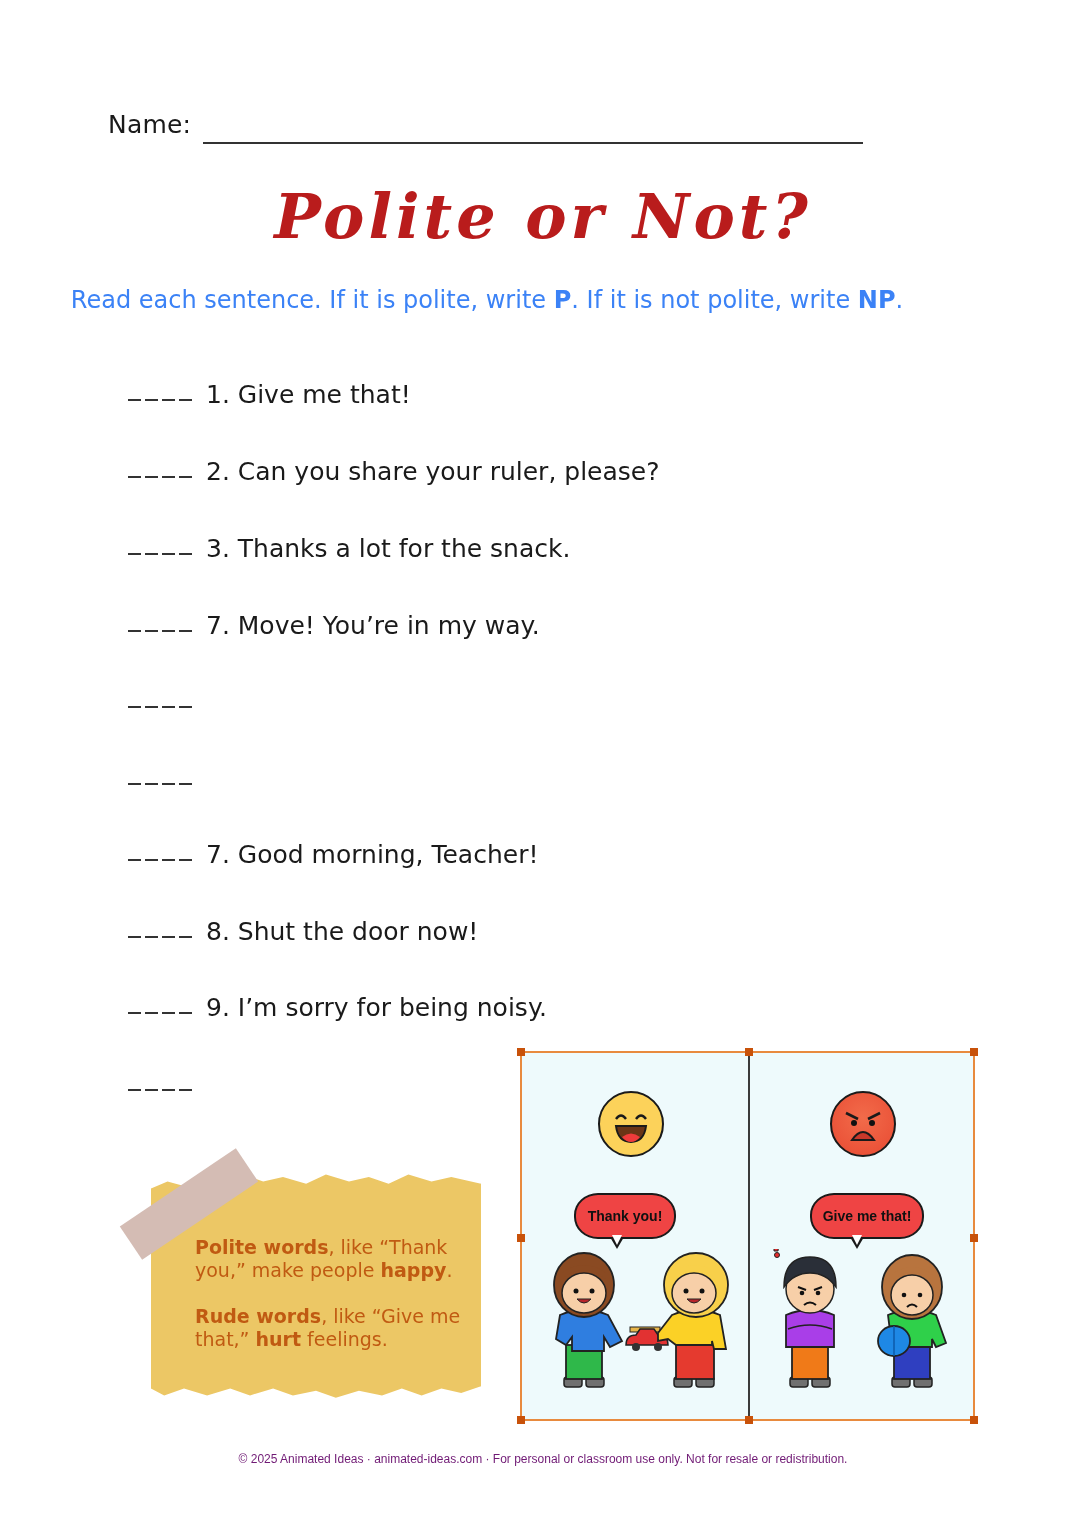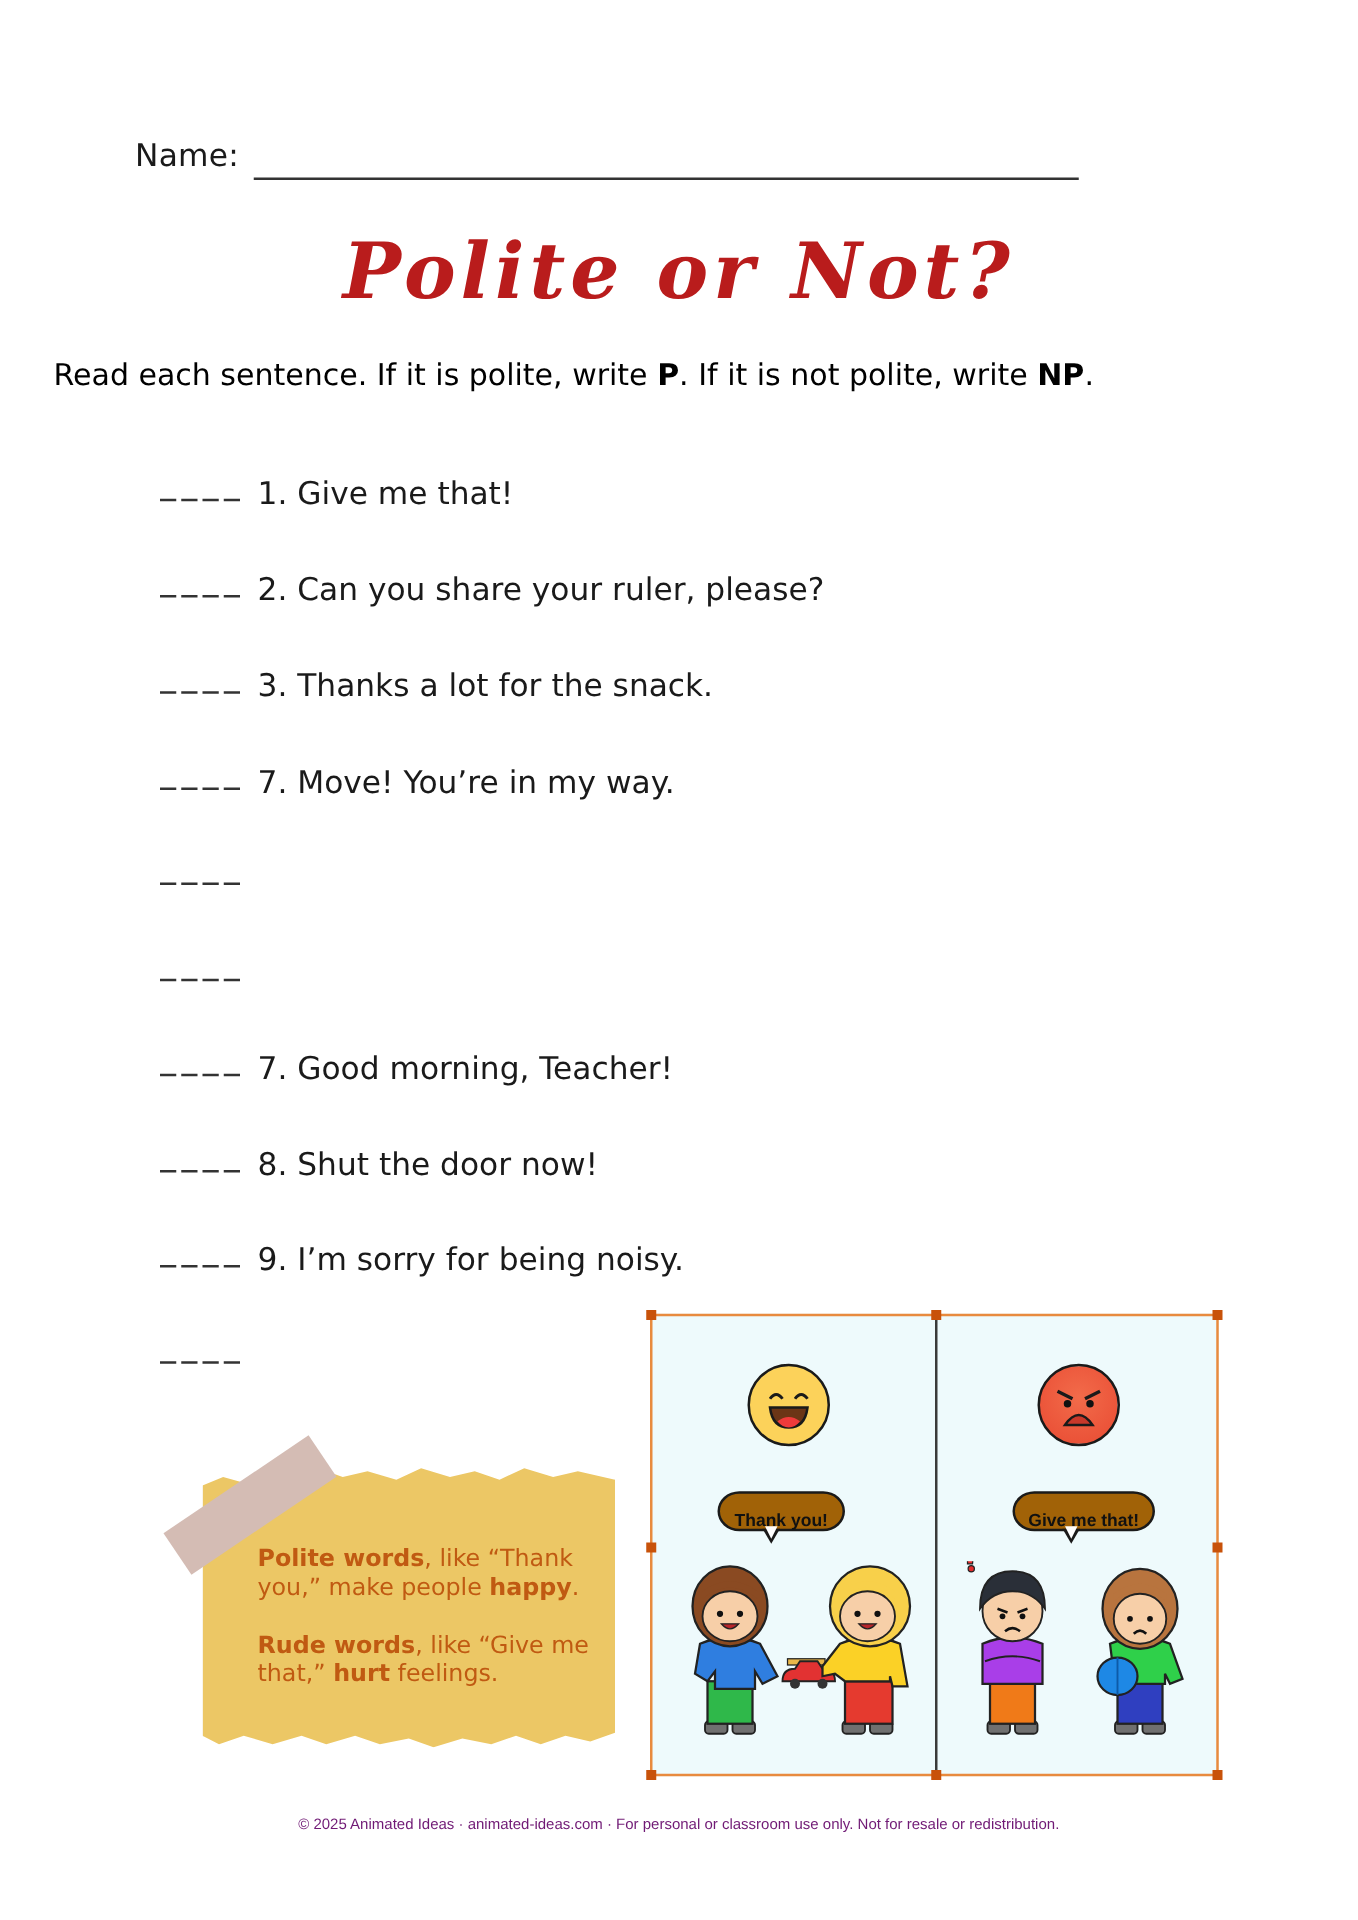--- a/index.html
+++ b/index.html
@@ -8,31 +8,31 @@
 
   .name-row { position: absolute; left: 108px; top: 108px; width: 760px; height: 40px; }
   .name-label { position: absolute; left: 0; top: 2px; font-size: 25px; letter-spacing: 0.2px; }
   .name-line { position: absolute; left: 95px; top: 34px; width: 660px; height: 0; border-top: 2px solid #333; }
 
   .title { position: absolute; left: 0; width: 1086px; top: 180px; text-align: center;
            font-family: "DejaVu Serif", serif; font-style: italic; font-weight: bold;
            font-size: 62px; letter-spacing: 4px; color: #b91c1c; }
 
   .instructions { position: absolute; left: 0; width: 918px; top: 286px; text-align: center;
-                  font-size: 24px; color: #000000; }
+                  font-size: 24px; color: #3b82f6; padding-left: 28px; }
   .instructions b { font-weight: bold; }
 
   .items { position: absolute; left: 128px; top: 380px; }
   .item { position: absolute; left: 0; white-space: nowrap; font-size: 25px; color: #1a1a1a; }
   .item .blank { display: inline-block; width: 70px; font-size: 25px; letter-spacing: 0; margin-right: 8px;
                  position: relative; top: 4px; }
   .item .blank span { display: inline-block; width: 13px; height: 2px; background: #333; margin-right: 4px; vertical-align: middle; }
 
   
-  .note { position: absolute; left: 162px; top: 1170px; width: 330px; height: 230px; }
+  .note { position: absolute; left: 151px; top: 1170px; width: 330px; height: 230px; }
   .note-paper { position: absolute; inset: 0; background: #ecc765;
                 clip-path: polygon(0% 8%, 5% 5%, 10% 7%, 16% 3%, 22% 6%, 28% 2%, 34% 5%, 40% 3%, 47% 6%, 53% 2%, 60% 5%, 66% 3%, 72% 6%, 78% 2%, 85% 5%, 91% 3%, 100% 6%,
                                       100% 94%, 94% 97%, 88% 95%, 82% 98%, 76% 95%, 70% 98%, 63% 96%, 56% 99%, 50% 96%, 43% 98%, 37% 95%, 30% 98%, 24% 95%, 17% 98%, 10% 95%, 4% 98%, 0% 95%);
                 box-shadow: 0 2px 6px rgba(0,0,0,0.15); }
   .note-tape { position: absolute; left: -36px; top: 0px; width: 140px; height: 40px; background: #d4bcb4;
                transform: rotate(-34deg); transform-origin: center; top: 14px; left: -32px; }
   .note-text { position: absolute; left: 44px; top: 66px; width: 270px; font-size: 19px; line-height: 23px; color: #c05a12; }
   .note-text p { margin: 0 0 23px 0; }
   .note-text b { font-weight: bold; }
 
@@ -44,21 +44,21 @@
 
   .panel { position: absolute; top: 0; height: 100%; }
   .panel.left { left: 0; width: 226px; }
   .panel.right { left: 228px; width: 225px; }
 
   .emoji { position: absolute; top: 38px; width: 66px; height: 66px; border-radius: 50%;
            border: 2px solid #1a1a1a; box-sizing: border-box; }
   .emoji.happy { left: 76px; background: #fcd25a; }
   .emoji.angry { left: 80px; background: radial-gradient(circle at 50% 40%, #f26b4a, #e84a32); }
 
-  .bubble { position: absolute; top: 140px; height: 32px; background: #a16207; border: 2px solid #1a1a1a;
+  .bubble { position: absolute; top: 140px; height: 46px; background: #ef4444; border: 2px solid #1a1a1a;
             border-radius: 24px / 22px; box-sizing: border-box; font-family: "Liberation Sans", sans-serif;
             font-weight: bold; font-size: 14px; text-align: center; line-height: 42px; color: #111; }
   .bubble.left-b { left: 52px; width: 102px; }
   .bubble.right-b { left: 60px; width: 114px; }
   .bubble .tail { position: absolute; bottom: -12px; width: 0; height: 0;
                   border-left: 7px solid transparent; border-right: 7px solid transparent; border-top: 12px solid #1a1a1a; }
   .bubble .tail::after { content: ""; position: absolute; left: -5px; top: -14px; border-left: 5px solid transparent;
                          border-right: 5px solid transparent; border-top: 10px solid #fff; }
 
   .kid { position: absolute; }

